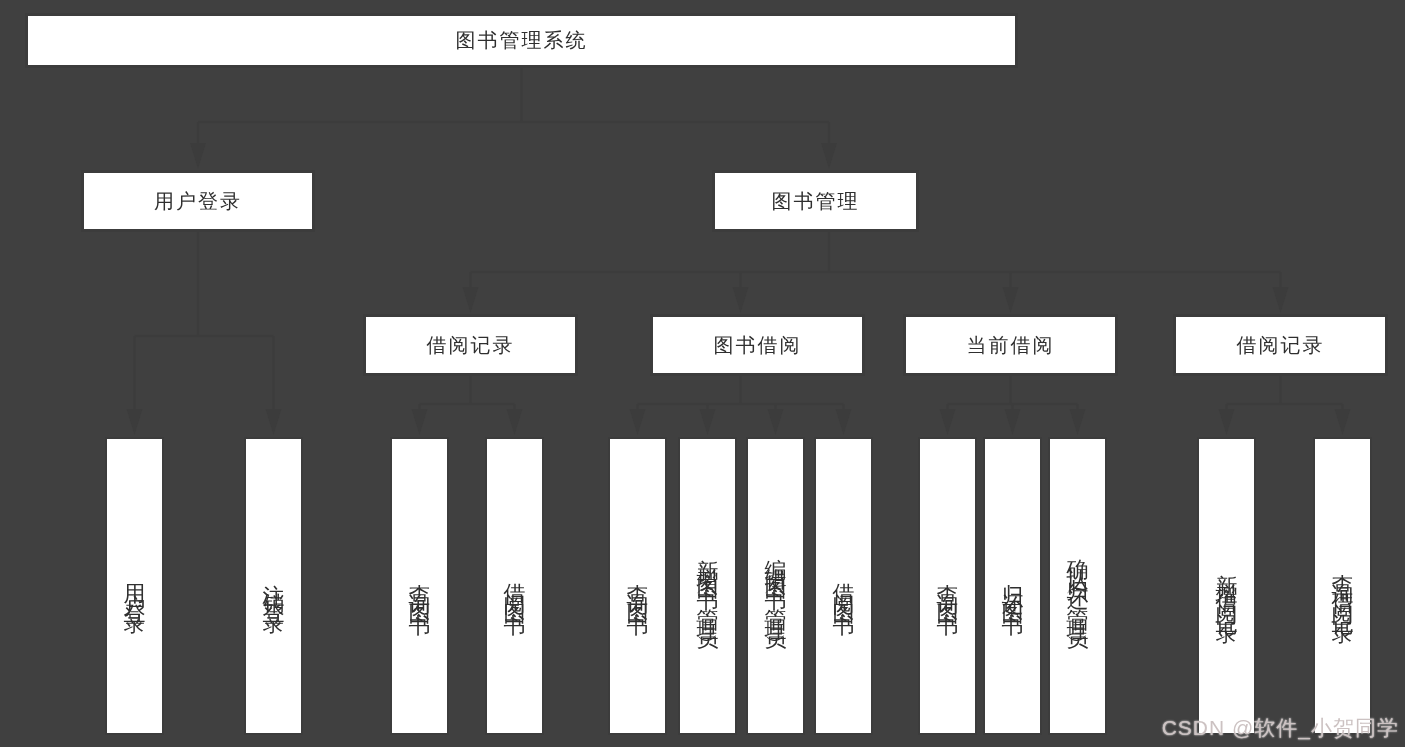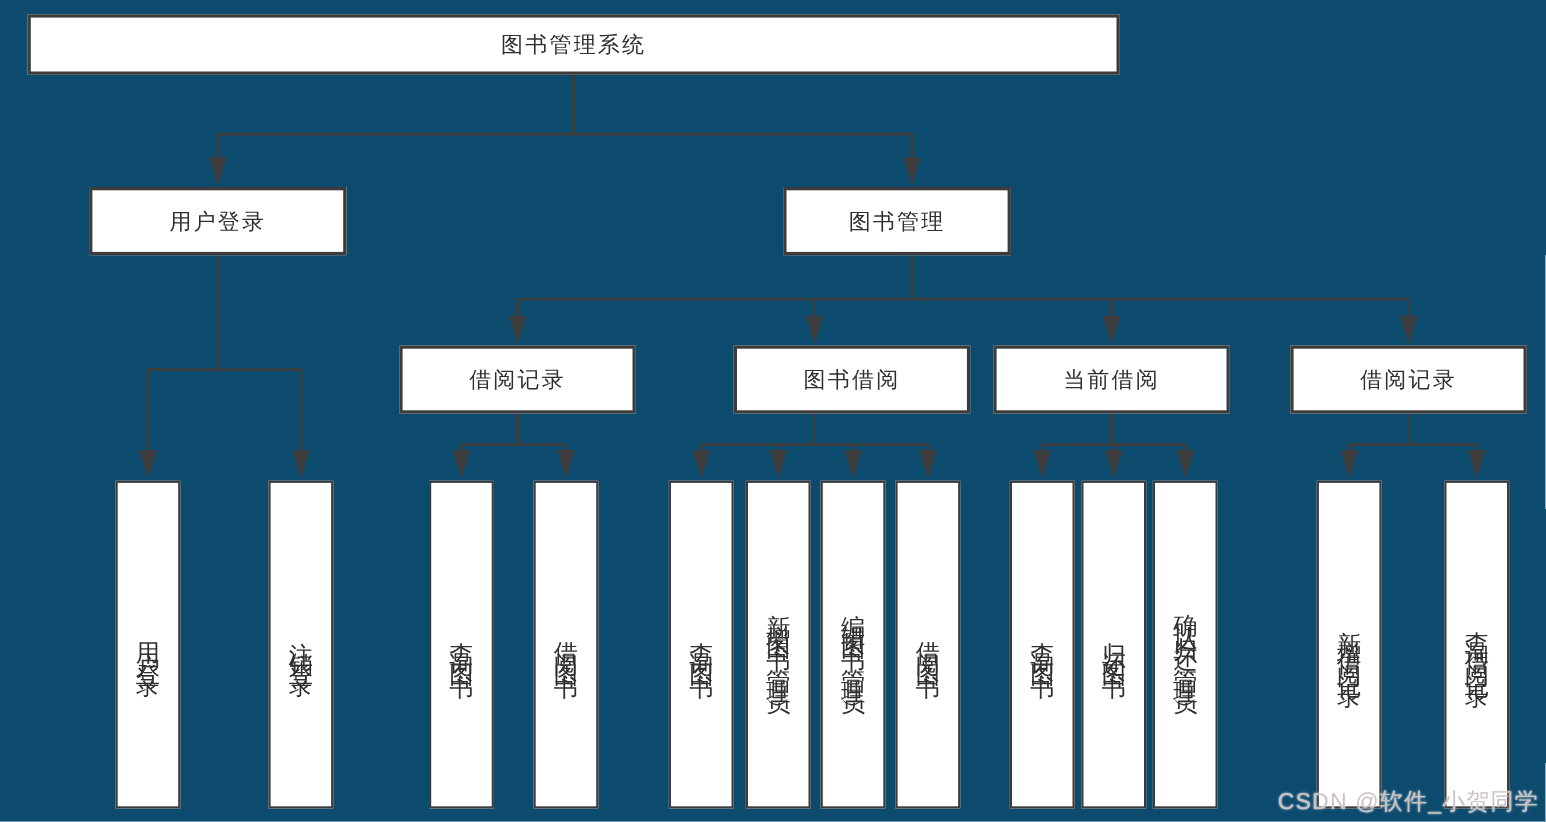--- a/index.html
+++ b/index.html
@@ -5,21 +5,21 @@
   html, body {
     margin: 0;
     padding: 0;
     background: #ffffff;
     font-family: "Liberation Sans", sans-serif;
   }
   .stage {
     position: relative;
     width: 1405px;
     height: 747px;
-    background: #0c4a6e;
+    background: #404040;
     overflow: hidden;
   }
   .wires {
     position: absolute;
     left: 0;
     top: 0;
     z-index: 1;
   }
   .node {
     position: absolute;
@@ -105,21 +105,21 @@
   <div class="node l2-box" style="left:81px;">
     <span class="hlabel">用户登录</span>
   </div>
   <div class="node l2-box" style="left:712px;width:207px;">
     <span class="hlabel">图书管理</span>
   </div>
 
   <div class="node l3-box" style="left:363px;">
     <span class="hlabel">借阅记录</span>
   </div>
-  <div class="node l3-box" style="left:667px;">
+  <div class="node l3-box" style="left:650px;">
     <span class="hlabel">图书借阅</span>
   </div>
   <div class="node l3-box" style="left:1173px;">
     <span class="hlabel">借阅记录</span>
   </div>
   <div class="node l3-box" style="left:903px;">
     <span class="hlabel">当前借阅</span>
   </div>
 
   <div class="node leaf" style="left:105px;">

